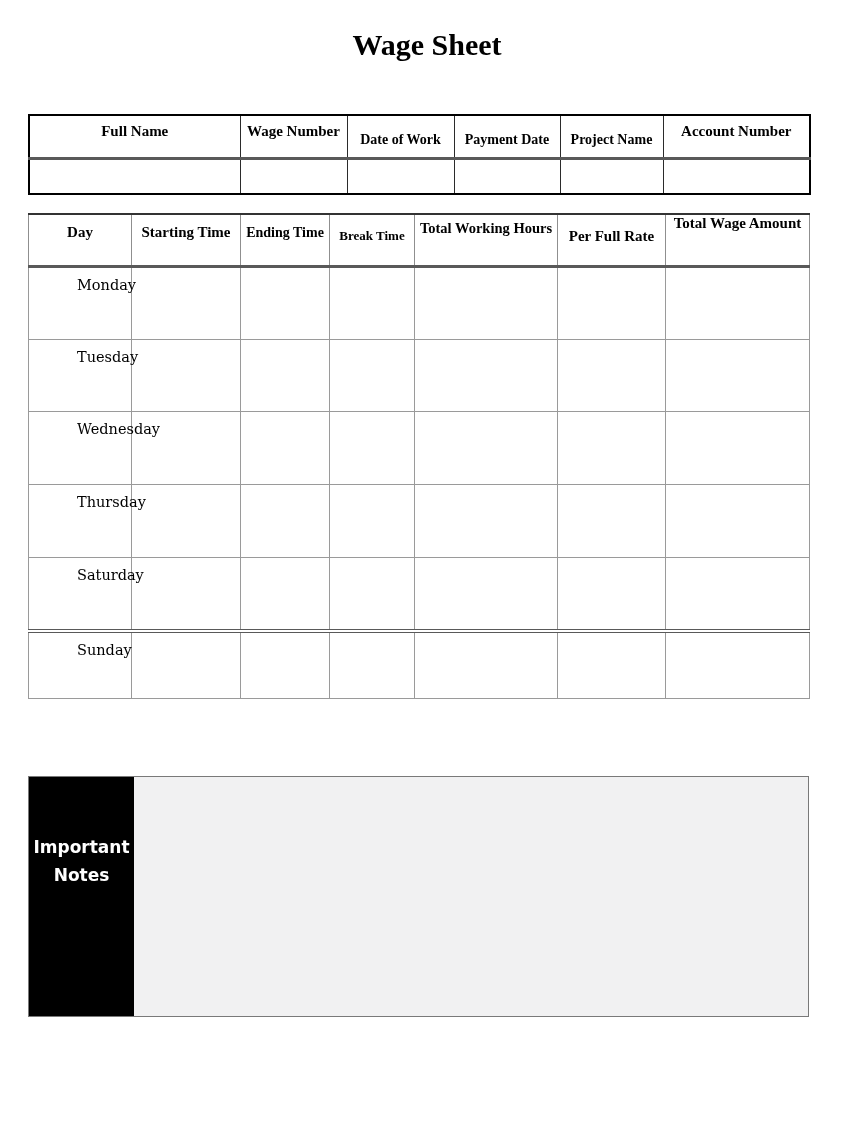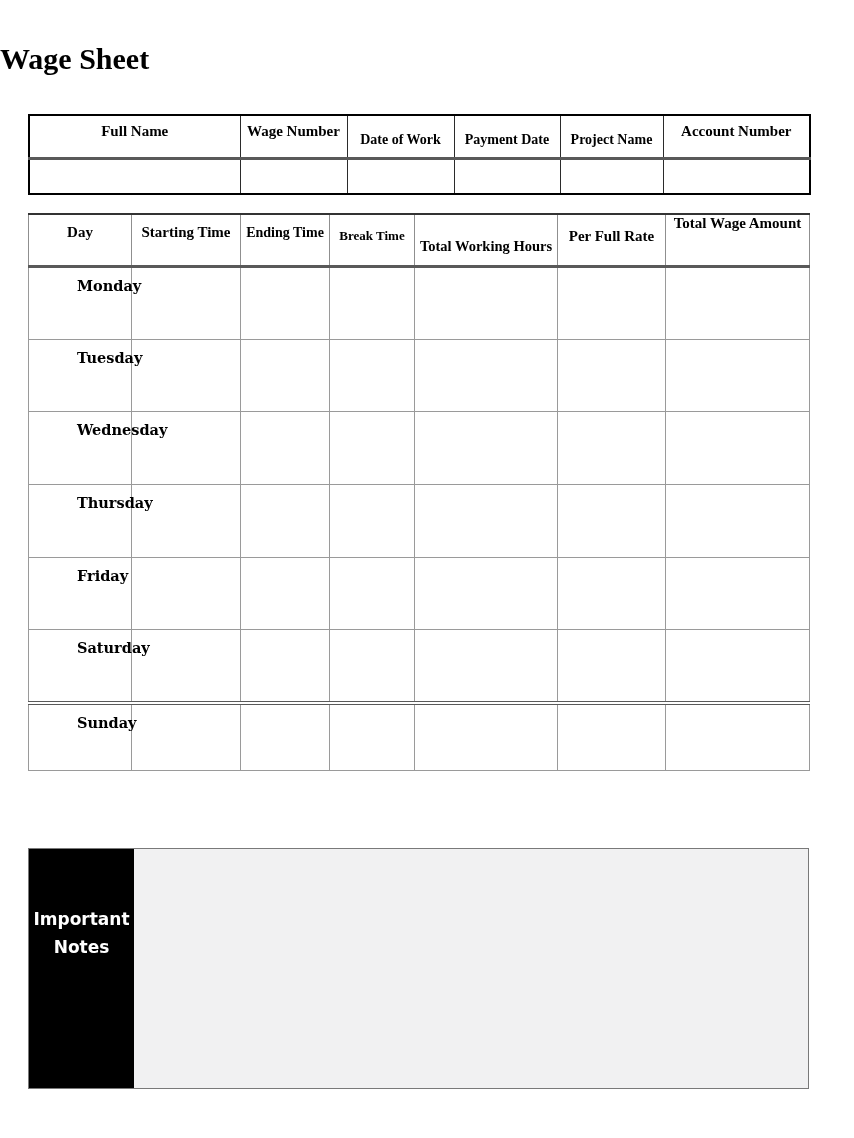--- a/index.html
+++ b/index.html
@@ -7,24 +7,24 @@
     position: relative;
     width: 854px;
     height: 1138px;
     background: #ffffff;
     font-family: "Liberation Serif", serif;
     color: #000000;
     overflow: hidden;
   }
   .title {
     position: absolute;
-    top: 42px;
+    top: 28px;
     left: 0;
     width: 100%;
-    text-align: left;
+    text-align: center;
     font-family: "Liberation Serif", serif;
     font-weight: bold;
     font-size: 30px;
     letter-spacing: 0px;
     color: #000000;
   }
   table { border-collapse: collapse; table-layout: fixed; }
 
   
   .tbl1 {
@@ -67,43 +67,43 @@
     border-bottom: 3px solid #595959;
     font-weight: bold;
     font-size: 15px;
     vertical-align: top;
     padding: 9px 2px 0 2px;
     height: 52px;
     box-sizing: border-box;
   }
   .tbl2 th.h-ending { font-size: 14px; padding-top: 10px; }
   .tbl2 th.h-break { font-size: 13px; padding-top: 13px; }
-  .tbl2 th.h-twh { font-size: 14.5px; padding-top: 23px; }
+  .tbl2 th.h-twh { font-size: 14.5px; padding-top: 5px; }
   .tbl2 th.h-phr { padding-top: 13px; }
   .tbl2 th.h-twa { padding-top: 0; }
   .tbl2 td {
     border: 1px solid #9a9a9a;
     box-sizing: border-box;
     vertical-align: top;
   }
   .tbl2 td.day {
     font-family: "DejaVu Serif", serif;
-    font-weight: bold;
+    font-weight: normal;
     font-size: 14.5px;
-    text-align: left;
+    text-align: center;
     padding-top: 9px;
     padding-left: 48px;
   }
   .tbl2 tr.sunday-row td { border-top: 4px double #595959; }
 
   
   .notes {
     position: absolute;
     left: 28px;
-    top: 848px;
+    top: 776px;
     width: 781px;
     height: 241px;
     display: flex;
     border: 1px solid #797979;
     box-sizing: border-box;
   }
   .notes-label {
     width: 105px;
     flex: 0 0 105px;
     background: #000000;
@@ -207,29 +207,20 @@
     </tr>
     <tr style="height:73px">
       <td class="day">Thursday</td>
       <td></td>
       <td></td>
       <td></td>
       <td></td>
       <td></td>
       <td></td>
     </tr>
-    <tr style="height:72px">
-      <td class="day">Friday</td>
-      <td></td>
-      <td></td>
-      <td></td>
-      <td></td>
-      <td></td>
-      <td></td>
-    </tr>
     <tr style="height:74px">
       <td class="day">Saturday</td>
       <td></td>
       <td></td>
       <td></td>
       <td></td>
       <td></td>
       <td></td>
     </tr>
     <tr class="sunday-row" style="height:67px">

